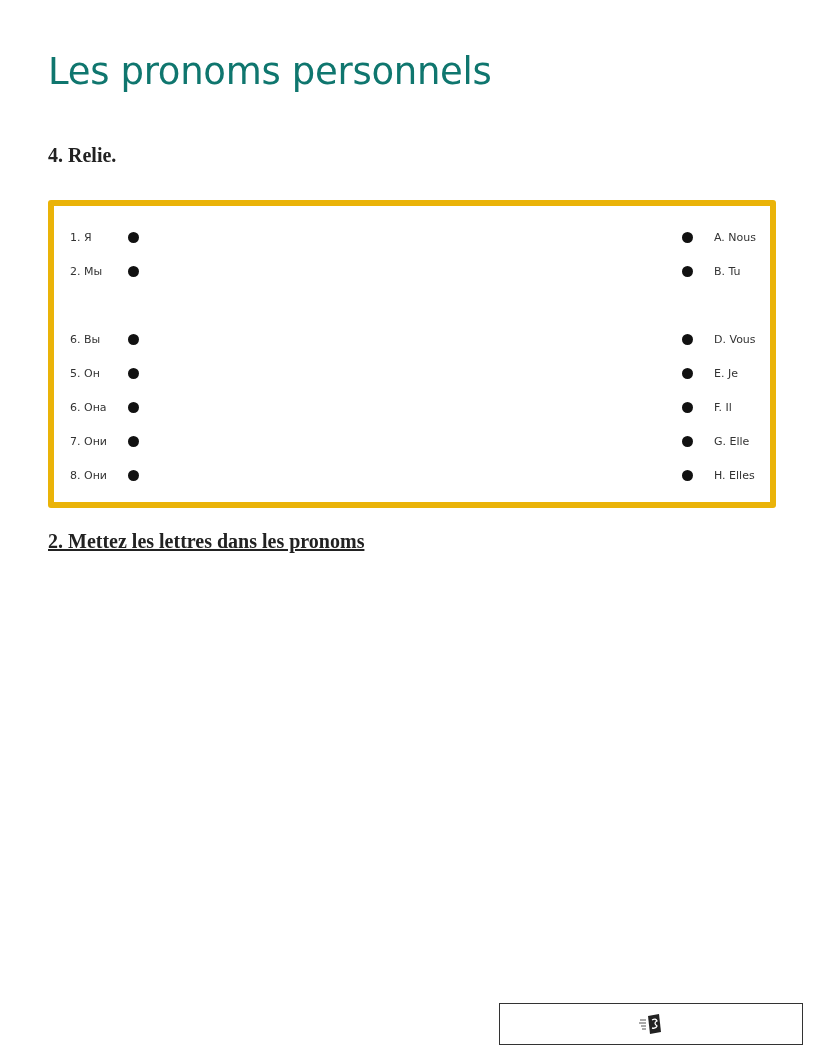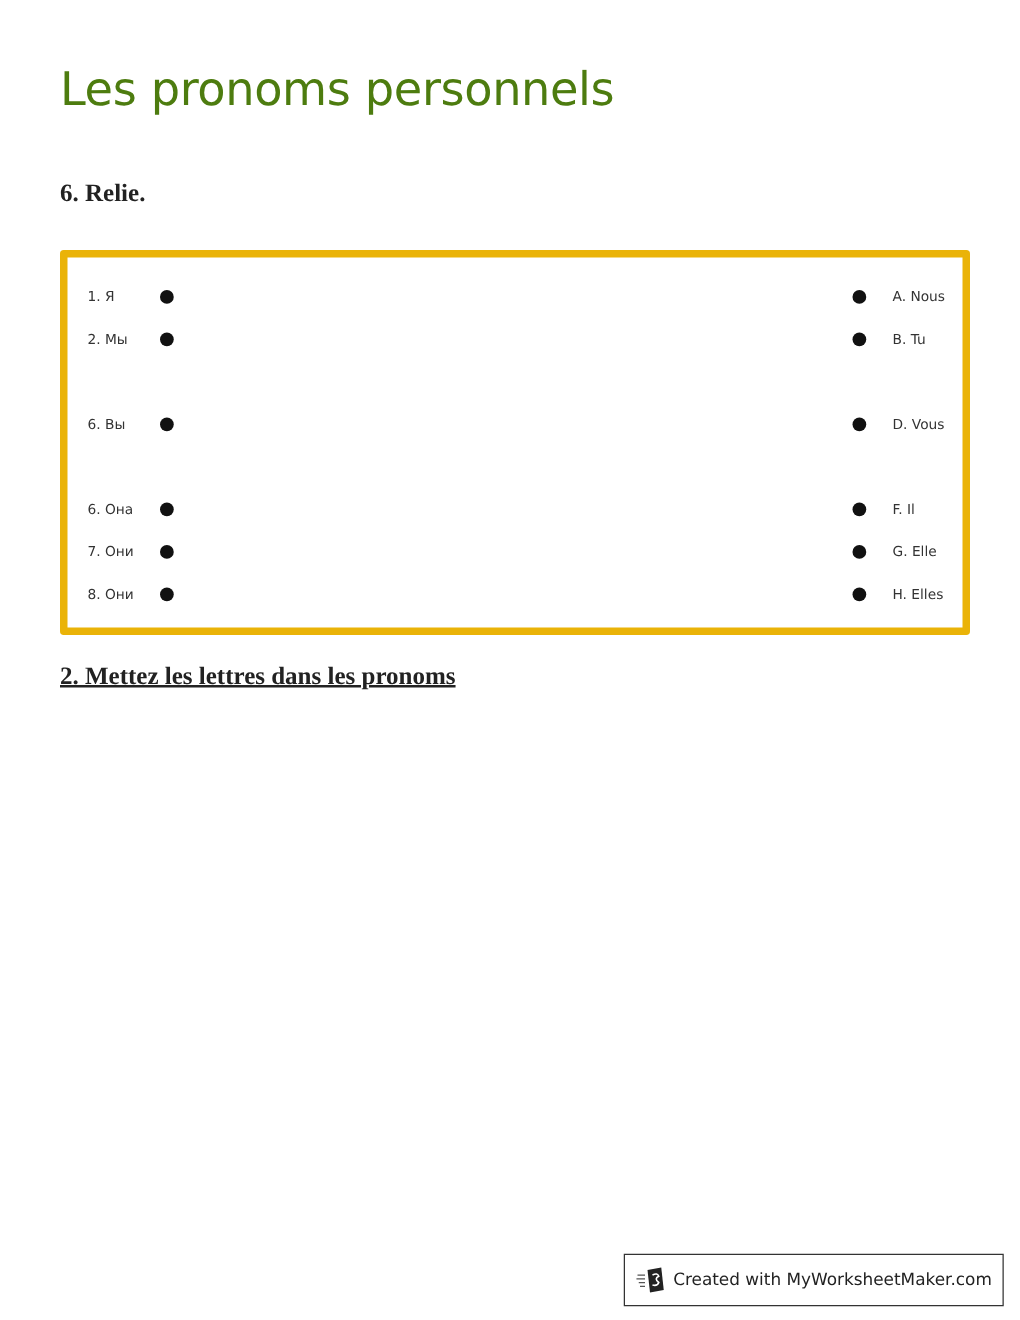--- a/index.html
+++ b/index.html
@@ -1,20 +1,20 @@
 <!DOCTYPE html>
 <html><head>
 <meta charset="utf-8">
 <style>
   html, body { margin: 0; padding: 0; background: #ffffff; }
   body { width: 816px; height: 1056px; position: relative; overflow: hidden; color: #222; }
   .title {
     position: absolute; left: 48px; top: 50px;
     font-family: "DejaVu Sans", sans-serif; font-size: 37px; font-weight: normal;
-    color: #4d7c0f; margin: 0; letter-spacing: -0.3px;
+    color: #0f766e; margin: 0; letter-spacing: -0.3px;
   }
   .section-heading {
     position: absolute; left: 48px;
     font-family: "Liberation Serif", serif; font-size: 20px; color: #222; margin: 0;
   }
   .match-box {
     position: absolute; left: 48px; top: 200px; width: 716px; height: 296px;
     border: 6px solid #eab308; border-radius: 3px; box-sizing: content-box;
   }
   .row {
@@ -35,40 +35,46 @@
     display: flex; align-items: center; justify-content: center; gap: 6px;
     font-family: "DejaVu Sans", sans-serif; font-size: 13.5px; color: #222;
   }
   .logo-icon { width: 24px; height: 22px; display: inline-block; }
 </style>
 </head>
 <body>
 
 <h1 class="title">Les pronoms personnels</h1>
 
-<h2 class="section-heading" style="top:144px;">6. Relie.</h2>
+<h2 class="section-heading" style="top:144px;">4. Relie.</h2>
 
 <div class="match-box">
   <div class="row" style="top:22px;left:0;width:716px;">
     <span class="left-label">1. Я</span>
     <span class="dot left-dot"></span>
     <span class="dot right-dot"></span>
     <span class="right-label">A. Nous</span>
   </div>
   <div class="row" style="top:56px;left:0;width:576px;">
     <span class="left-label">2. Мы</span>
     <span class="dot left-dot"></span>
     <span class="dot right-dot"></span>
     <span class="right-label">B. Tu</span>
   </div>
   <div class="row" style="top:124px;left:0;width:716px;">
     <span class="left-label">6. Вы</span>
     <span class="dot left-dot"></span>
     <span class="dot right-dot"></span>
     <span class="right-label">D. Vous</span>
+  </div>
+  <div class="row" style="top:158px;left:0;width:716px;">
+    <span class="left-label">5. Он</span>
+    <span class="dot left-dot"></span>
+    <span class="dot right-dot"></span>
+    <span class="right-label">E. Je</span>
   </div>
   <div class="row" style="top:192px;left:0;width:716px;">
     <span class="left-label">6. Она</span>
     <span class="dot left-dot"></span>
     <span class="dot right-dot"></span>
     <span class="right-label">F. Il</span>
   </div>
   <div class="row" style="top:226px;left:0;width:753px;">
     <span class="left-label">7. Они</span>
     <span class="dot left-dot"></span>
@@ -89,14 +95,13 @@
   <span class="logo-icon">
     <svg width="24" height="22" viewBox="0 0 24 22">
       <line x1="1" y1="7" x2="7" y2="7" stroke="#555" stroke-width="1"></line>
       <line x1="0" y1="10" x2="7" y2="10" stroke="#555" stroke-width="1"></line>
       <line x1="2" y1="13" x2="7" y2="13" stroke="#555" stroke-width="1"></line>
       <line x1="3" y1="16" x2="7" y2="16" stroke="#555" stroke-width="1"></line>
       <path d="M9 3 L20 1 L22 19 L11 21 Z" fill="#222"></path>
       <path d="M13 7 Q17 5 18 8 Q14 10 18 13 Q17 16 13 15" stroke="#fff" stroke-width="1.3" fill="none"></path>
     </svg>
   </span>
-  <span>Created with MyWorksheetMaker.com</span>
 </div>
 
 </body></html>

